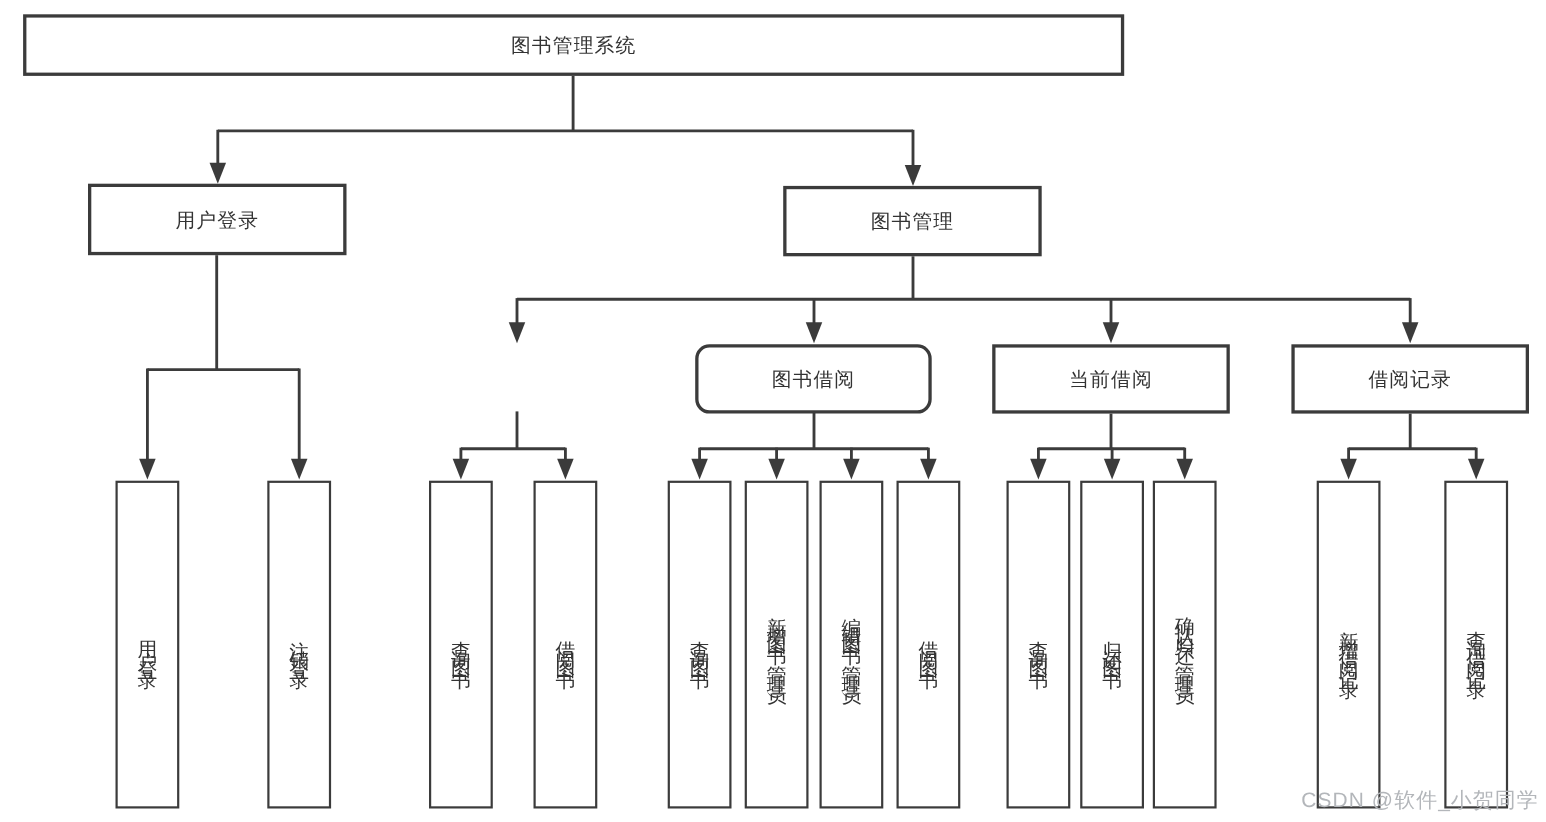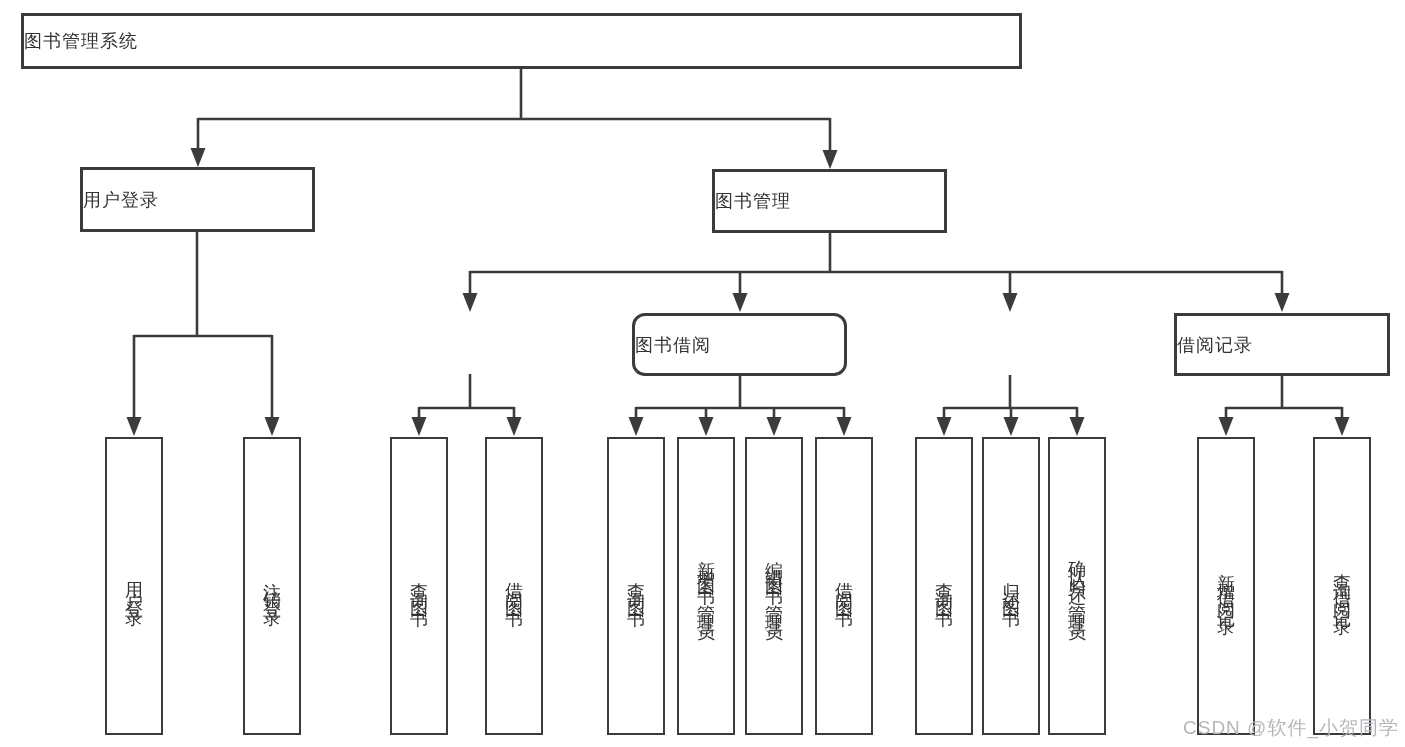--- a/index.html
+++ b/index.html
@@ -34,20 +34,21 @@
   svg.wires .fill-g {
     fill: var(--line);
     stroke: none;
   }
   .node {
     position: absolute;
     border: 3px solid var(--line);
     background: #ffffff;
     display: flex;
     align-items: center;
+    justify-content: center;
     color: var(--text);
     font-size: 18px;
     letter-spacing: 1px;
   }
   .leaf {
     position: absolute;
     top: 437px;
     width: 58px;
     height: 298px;
     border: 2.5px solid var(--line);
@@ -155,20 +156,23 @@
   <div class="node" style="left:80px; top:167px; width:235px; height:65px;">
     <span>用户登录</span>
   </div>
   <div class="node" style="left:712px; top:169px; width:235px; height:64px;">
     <span>图书管理</span>
   </div>
 
   <div class="node" style="left:632px; top:313px; width:215px; height:63px;border-radius:13px;">
     <span>图书借阅</span>
   </div>
+  <div class="node" style="left:902px; top:313px; width:216px; height:63px;">
+    <span>当前借阅</span>
+  </div>
   <div class="node" style="left:1174px; top:313px; width:216px; height:63px;">
     <span>借阅记录</span>
   </div>
 
   <div class="leaf" style="left:105px;">
     <span>用户登录</span>
   </div>
   <div class="leaf" style="left:243px;">
     <span>注销登录</span>
   </div>

